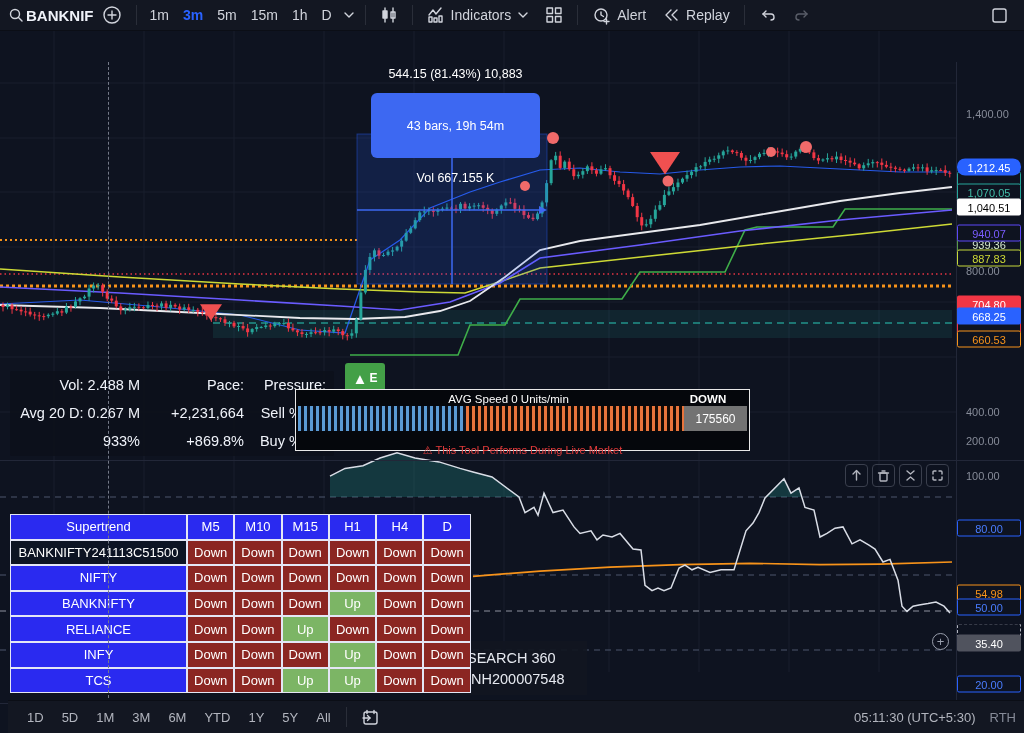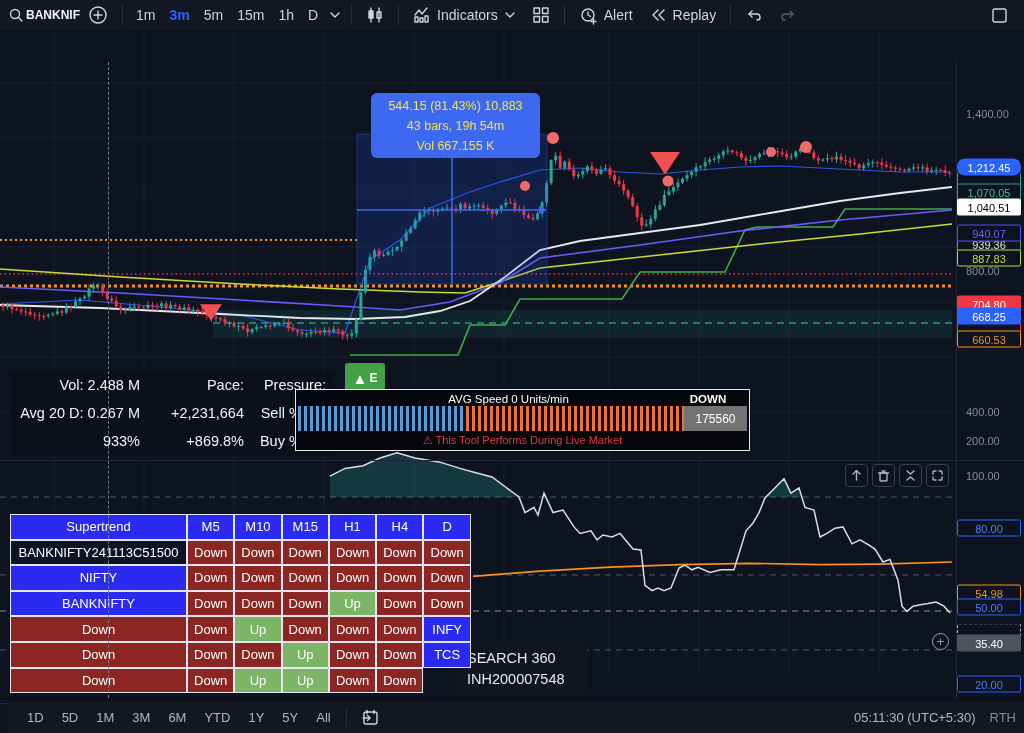--- a/index.html
+++ b/index.html
@@ -4,58 +4,58 @@
 <style>
   html,body{margin:0;padding:0;background:#131722;overflow:hidden;}
   *{box-sizing:border-box;}
   .app{position:relative;width:1024px;height:733px;background:#0e1320;
        font-family:"Liberation Sans",sans-serif;color:#d1d4dc;user-select:none;}
   
   .topbar{position:absolute;left:0;top:0;width:1024px;height:31px;background:#131722;
           display:flex;align-items:center;padding:0 8px;z-index:20;border-bottom:1px solid #0b0e16;}
   .tb-item{display:flex;align-items:center;gap:6px;padding:0 8px;height:26px;border-radius:4px;
            font-size:14px;color:#d1d4dc;cursor:pointer;white-space:nowrap;}
-  .symbol{font-weight:bold;font-size:12px;color:#f0f3fa;padding-left:2px;}
+  .symbol{font-weight:bold;font-size:15px;color:#f0f3fa;padding-left:2px;}
   .sep{width:1px;height:20px;background:#2a2e39;margin:0 6px;flex:0 0 auto;}
   .tf{padding:0 7px;font-size:14px;color:#d1d4dc;height:26px;display:flex;align-items:center;border-radius:4px;cursor:pointer;}
   .tf.active{color:#2962ff;font-weight:bold;}
   .icon{display:inline-flex;align-items:center;justify-content:center;}
   .spacer{flex:1;}
   svg.ic{stroke:#d1d4dc;fill:none;stroke-width:1.4;stroke-linecap:round;stroke-linejoin:round;}
   svg.ic.dim{stroke:#5a5e69;}
   
   .chart{position:absolute;left:0;top:31px;width:1024px;height:669px;background:#0e1320;}
   #chartsvg{position:absolute;left:0;top:0;z-index:1;pointer-events:none;}
   .vline-divider{position:absolute;left:956px;top:31px;width:1px;height:669px;background:#222738;z-index:4;}
   .pane-divider{position:absolute;left:0;top:429px;width:1024px;height:1px;background:#222738;z-index:4;}
   .axis-divider{position:absolute;left:0;top:672px;width:1024px;height:1px;background:#222738;z-index:4;}
   .crosshair-v{position:absolute;left:108px;top:31px;width:0;height:641px;border-left:1px dashed #747987;z-index:9;}
   
   .tick{position:absolute;left:966px;transform:translateY(-50%);font-size:11px;color:#868b98;z-index:3;}
   .plabel{position:absolute;left:957px;width:64px;height:17px;transform:translateY(-50%);
           display:flex;align-items:center;justify-content:center;font-size:11px;border-radius:2px;z-index:3;background:#0e1320;}
   
   .tooltip{position:absolute;left:371px;top:62px;width:169px;height:65px;background:#3d68f2;border-radius:6px;
-           color:#fde047;font-size:12.5px;display:flex;flex-direction:column;justify-content:center;
-           align-items:center;line-height:20px;z-index:12;}
+           color:#ffffff;font-size:12.5px;display:flex;flex-direction:column;justify-content:center;
+           align-items:center;line-height:20px;z-index:12;gap:32px;}
   
   .volpanel{position:absolute;left:10px;top:340px;width:324px;height:85px;background:rgba(12,16,26,.88);
             display:grid;grid-template-columns:138px 104px 82px;grid-auto-rows:28px;align-items:center;z-index:6;border-radius:2px;}
   .volpanel div{text-align:right;padding-right:8px;font-size:14.5px;color:#f0f3fa;white-space:nowrap;}
   
   .speed{position:absolute;left:295px;top:358px;width:455px;height:62px;background:#05070c;border:1px solid #e8e8e8;
          z-index:7;display:flex;flex-direction:column;}
   .speed-head{display:flex;align-items:center;font-size:11.5px;color:#fff;height:16px;padding:1px 6px 0 0;}
   .speed-title{flex:1;text-align:center;padding-left:48px;}
   .speed-dir{width:70px;text-align:center;font-weight:bold;}
   .speed-bar{display:flex;height:25px;padding:0 2px;align-items:stretch;}
   .st-blue{background:repeating-linear-gradient(90deg,#5b9bd5 0 3px,#0a1220 3px 6px);}
   .st-orange{background:repeating-linear-gradient(90deg,#e8743c 0 3px,#160b05 3px 6px);}
   .st-solid{background:#737373;color:#fff;display:flex;align-items:center;justify-content:center;font-size:12px;}
-  .speed-warn{height:17px;text-align:center;font-size:11px;color:#e23b3b;padding-top:3px;}
+  .speed-warn{height:17px;text-align:center;font-size:11px;color:#e23b3b;padding-top:13px;}
   
   .sttable{position:absolute;left:10px;top:483px;width:461px;z-index:8;display:grid;
            grid-template-columns:177px repeat(6,47.3px);grid-auto-rows:25.6px;}
   .stcell{border:1px solid #e4e6f5;display:flex;align-items:center;justify-content:center;
           font-size:13px;color:#fff;white-space:nowrap;overflow:hidden;}
   .st-blue-bg{background:#2a2af0;}
   .st-dark-bg{background:#0d1424;}
   .st-down{background:#8b2622;}
   .st-up{background:#7cb565;}
   
@@ -723,20 +723,21 @@
         <div class="stcell st-down">Down</div>
         <div class="stcell st-down">Down</div>
         <div class="stcell st-down">Down</div>
         <div class="stcell st-blue-bg">BANKNIFTY</div>
         <div class="stcell st-down">Down</div>
         <div class="stcell st-down">Down</div>
         <div class="stcell st-down">Down</div>
         <div class="stcell st-up">Up</div>
         <div class="stcell st-down">Down</div>
         <div class="stcell st-down">Down</div>
+        <div class="stcell st-blue-bg">RELIANCE</div>
         <div class="stcell st-down">Down</div>
         <div class="stcell st-down">Down</div>
         <div class="stcell st-up">Up</div>
         <div class="stcell st-down">Down</div>
         <div class="stcell st-down">Down</div>
         <div class="stcell st-down">Down</div>
         <div class="stcell st-blue-bg">INFY</div>
         <div class="stcell st-down">Down</div>
         <div class="stcell st-down">Down</div>
         <div class="stcell st-down">Down</div>

